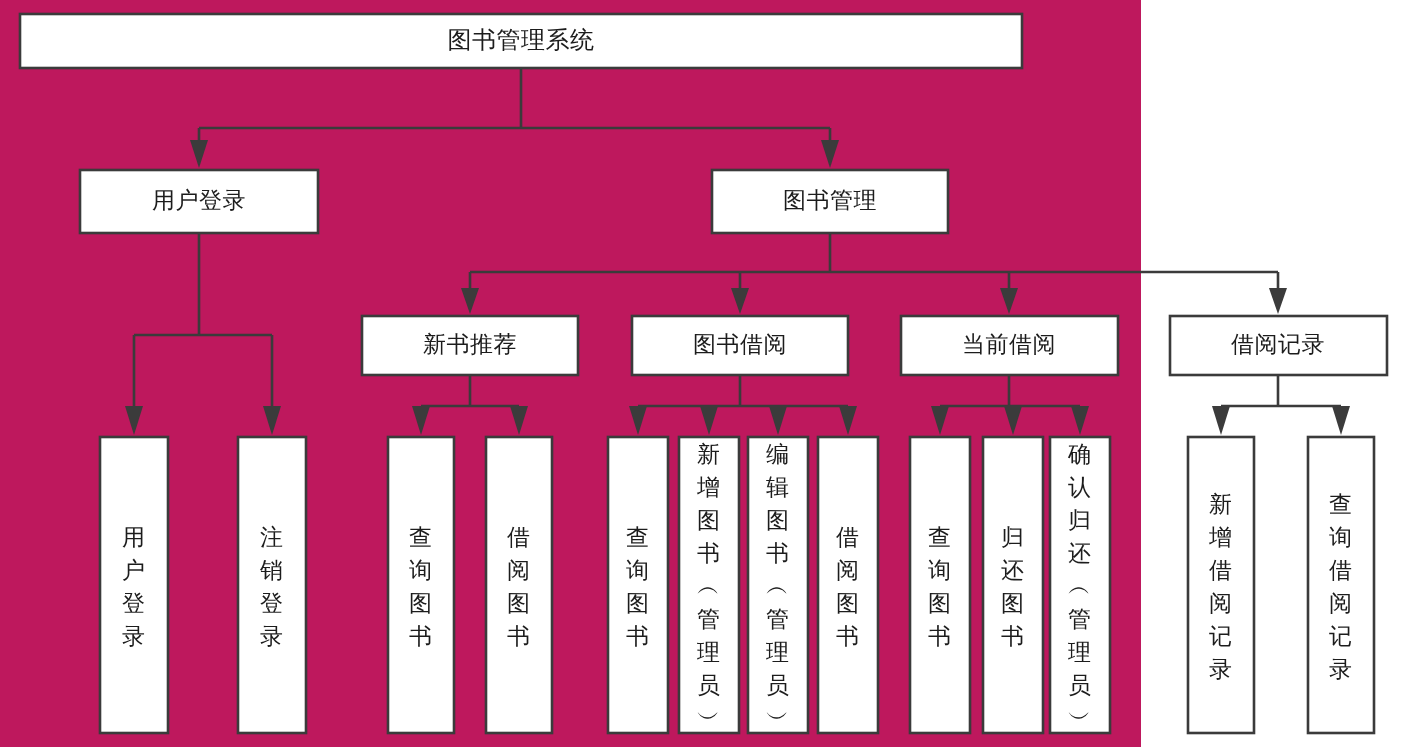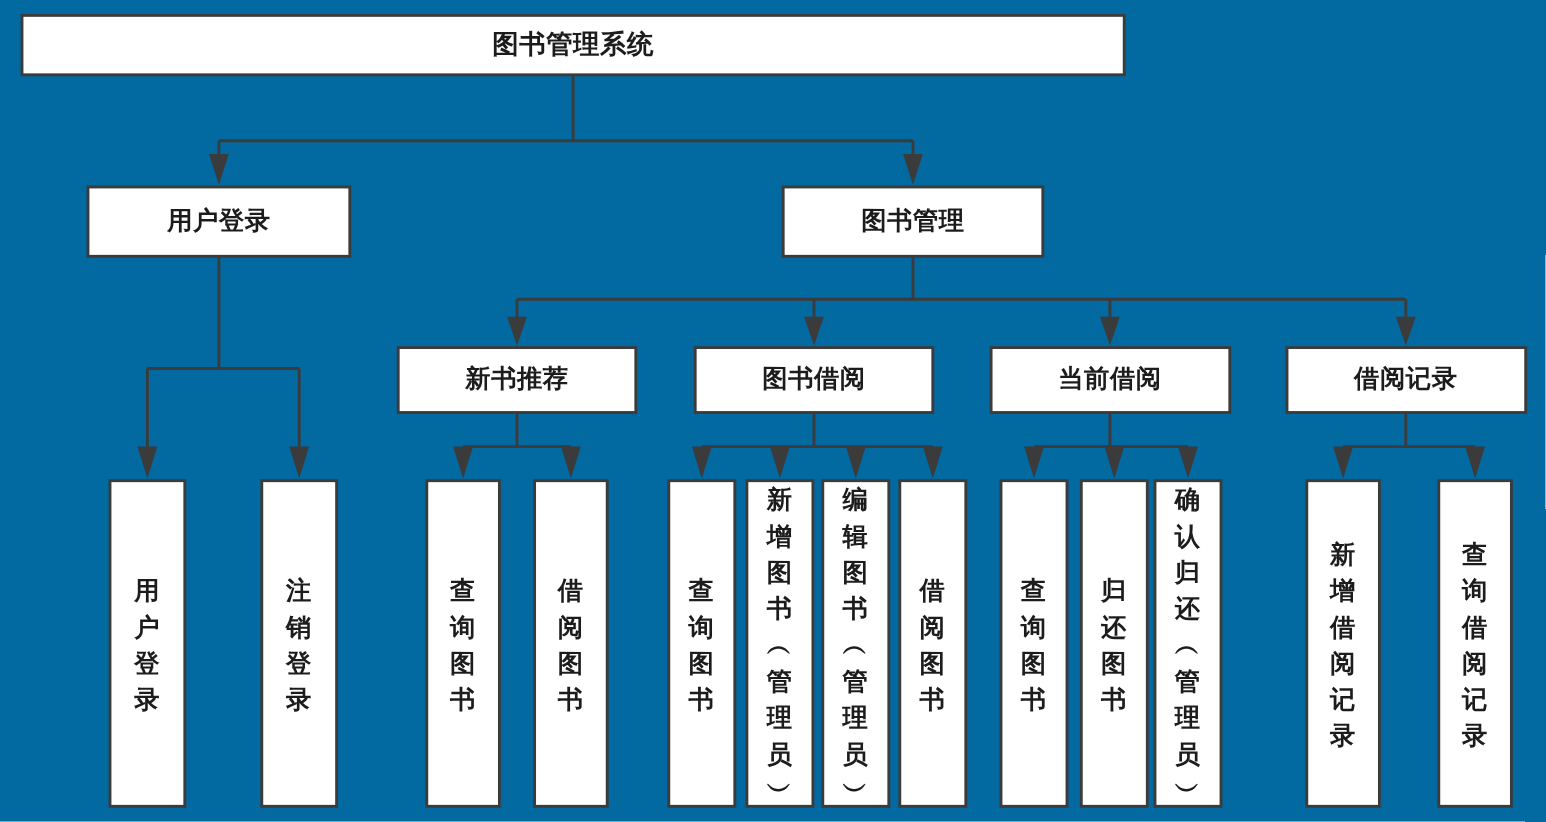--- a/index.html
+++ b/index.html
@@ -8,24 +8,23 @@
     background: #ffffff;
   }
   body {
     width: 1405px;
     height: 747px;
     font-family: "Liberation Sans", "DejaVu Sans", sans-serif;
     overflow: hidden;
   }
   #diagram-root {
     position: relative;
-    width: 1405px;
+    width: 1141px;
     height: 747px;
-    background: #0369a1;
-    font-weight: bold;
+    background: #be185d;
   }
   svg.diagram-svg {
     position: absolute;
     left: 0;
     top: 0;
     width: 1405px;
     height: 747px;
     display: block;
   }
   .node-box {

